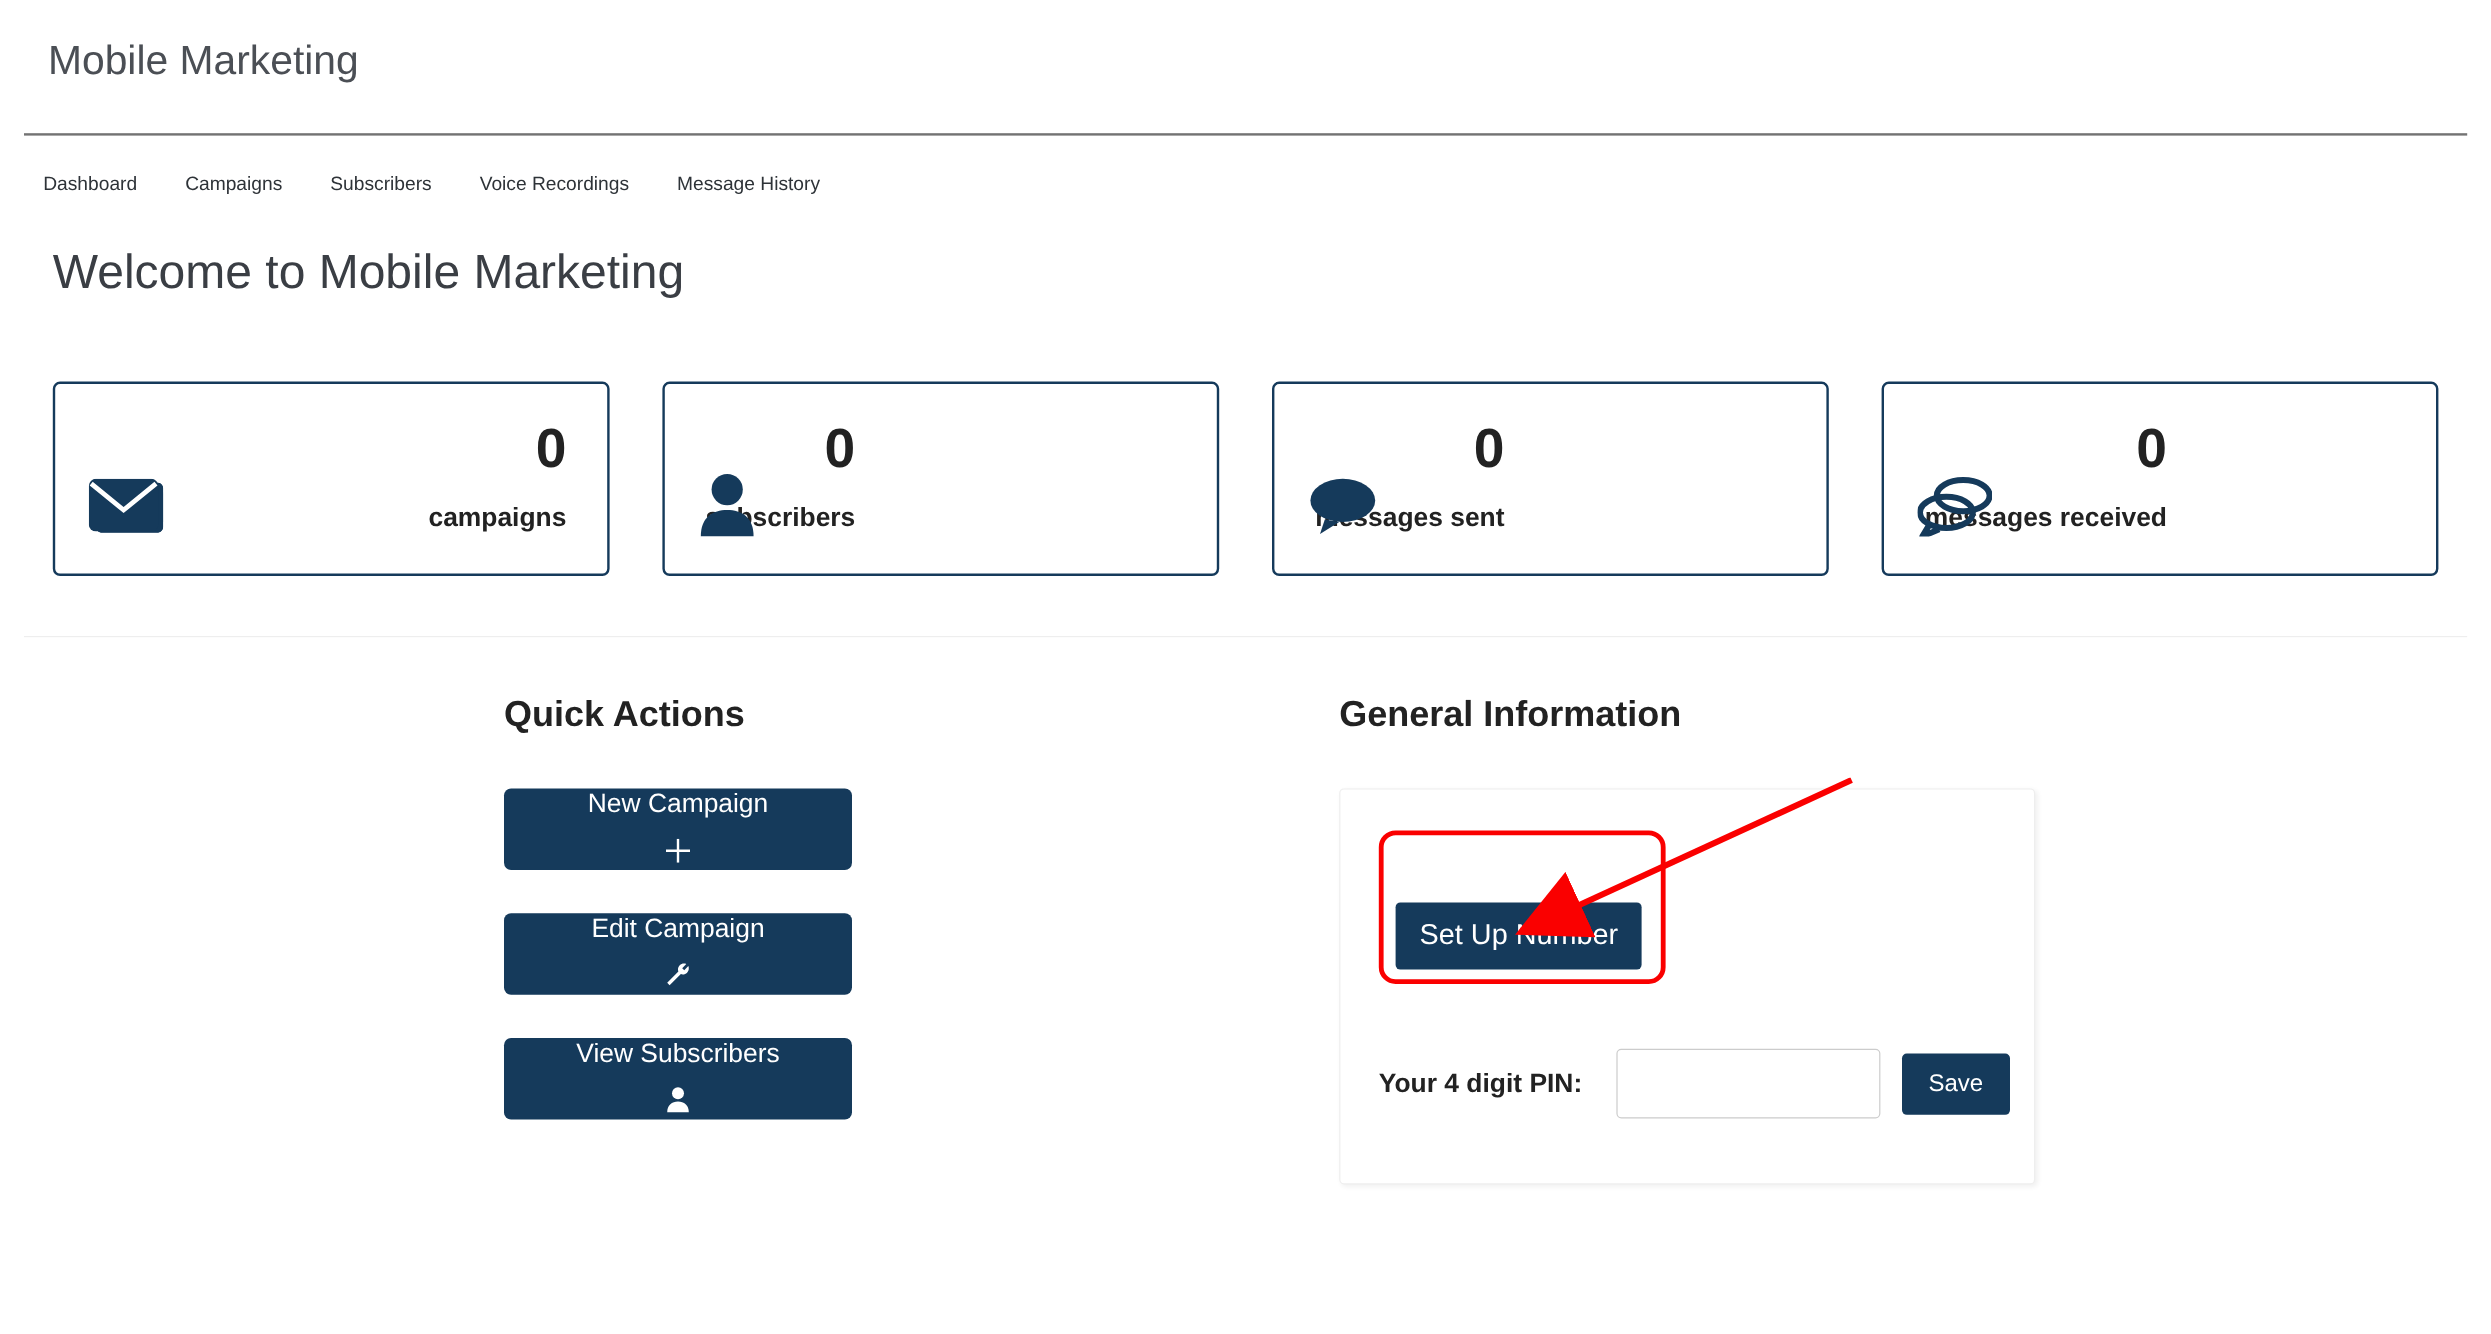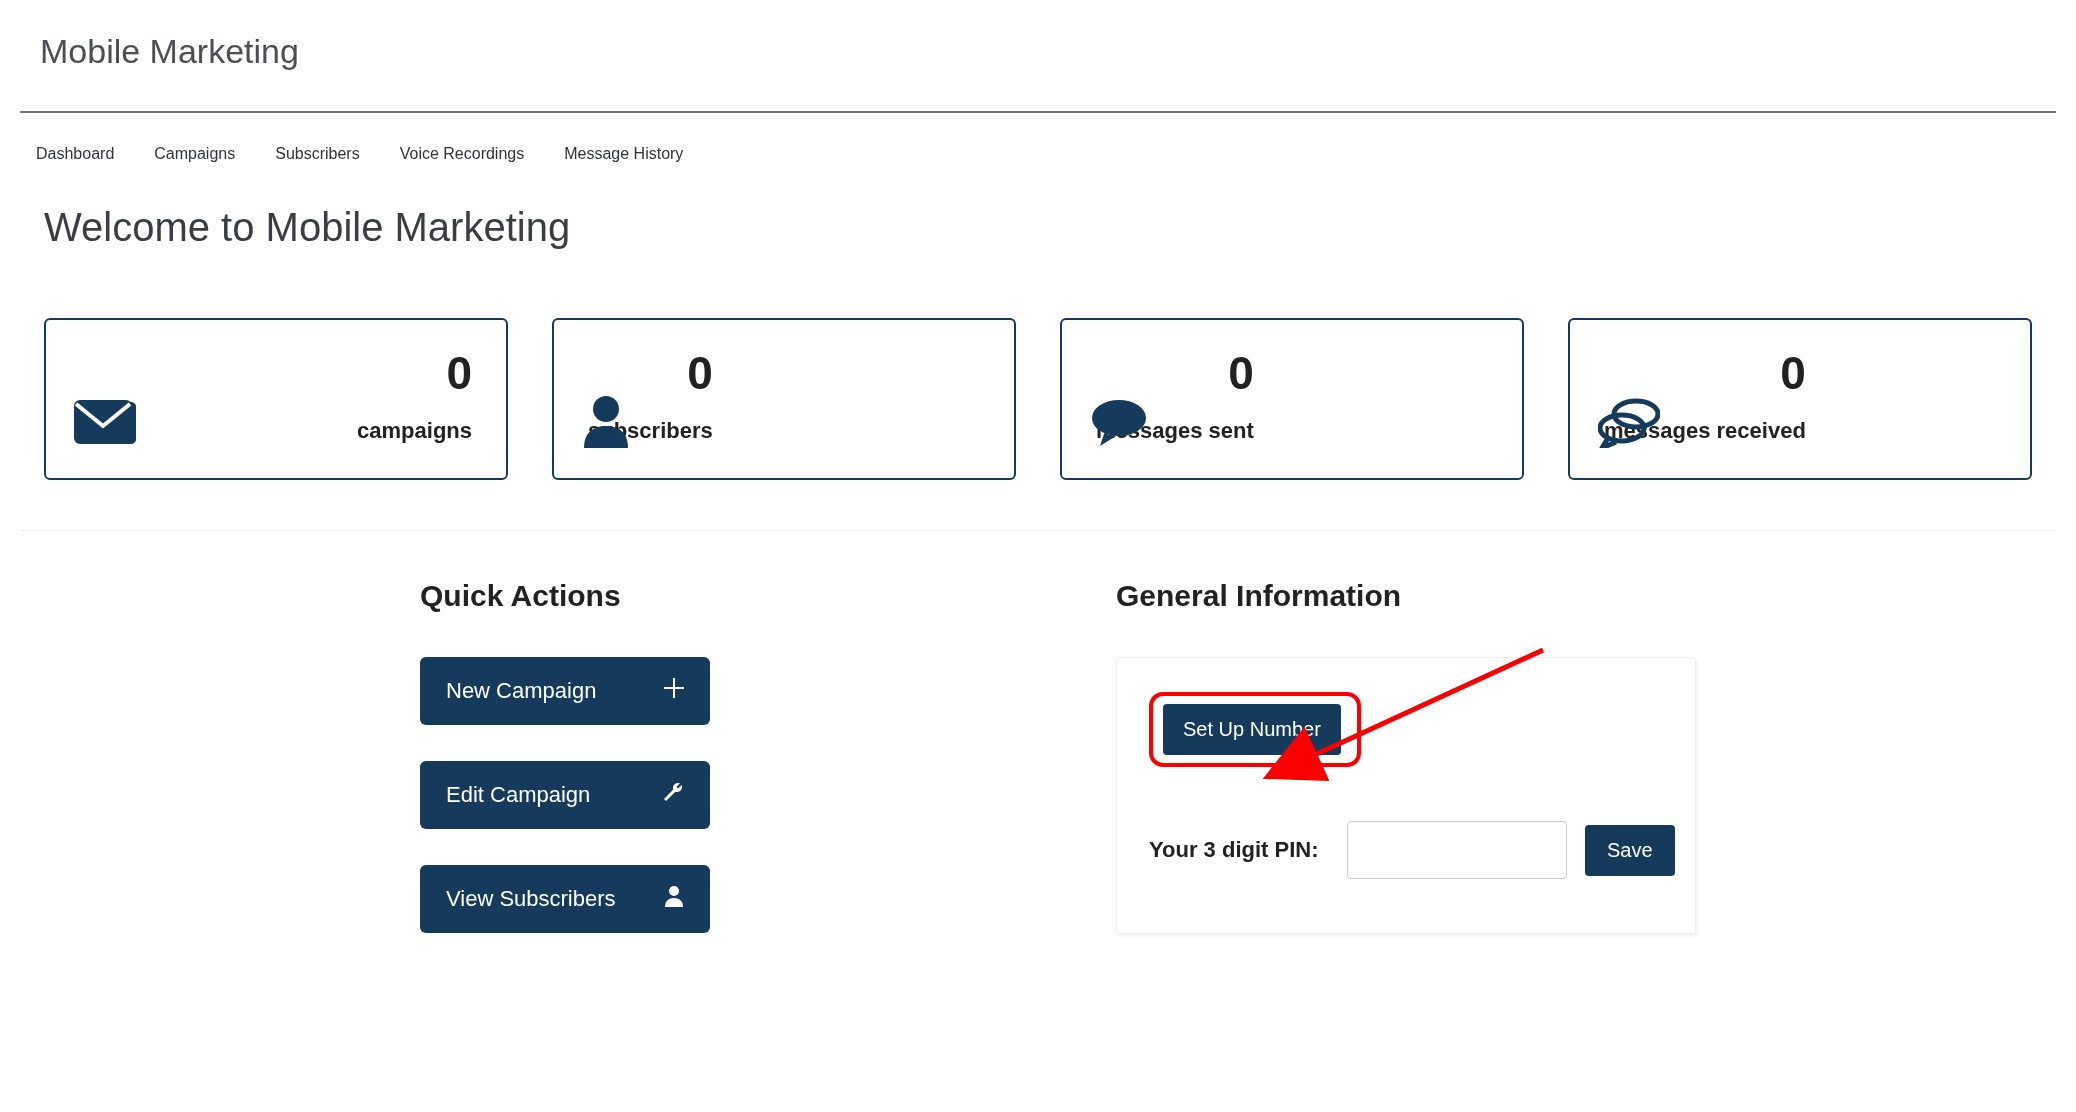--- a/index.html
+++ b/index.html
@@ -112,38 +112,40 @@
     border: none;
     border-radius: 6px;
     font-size: 22px;
     font-weight: 400;
     display: flex;
     align-items: center;
     justify-content: space-between;
     padding: 0 26px 0 26px;
     margin-bottom: 36px;
     cursor: pointer;
+    flex-direction: column;
   }
   .qa-btn:last-child { margin-bottom: 0; }
   .info-card {
     border: 1px solid #eee;
     border-radius: 4px;
     box-shadow: 2px 2px 4px rgba(0,0,0,0.06);
     padding: 34px 32px 54px;
     background: #fff;
     width: 580px;
   }
   .setup-btn {
     background: #153a5b;
     color: #fff;
     border: none;
     border-radius: 4px;
-    font-size: 20px;
+    font-size: 24px;
     padding: 14px 20px;
     cursor: pointer;
+    margin-top: 48px;
   }
   .highlight-box {
     border: 4px solid #fa0000;
     border-radius: 14px;
     padding: 8px 16px 8px 10px;
     display: inline-block;
     margin-bottom: 32px;
   }
   .info-row {
     display: flex;
@@ -314,21 +316,21 @@
     <div class="info-col">
       <h3>General Information</h3>
 
       <div class="info-card">
         <div class="highlight-box">
           <button class="setup-btn">Set Up Number</button>
         </div>
 
 
         <div class="info-row" style="margin-top:22px;">
-          <span class="lbl" style="min-width:180px;">Your 3 digit PIN:</span>
+          <span class="lbl" style="min-width:180px;">Your 4 digit PIN:</span>
           <input class="pin-input" type="text" value="" style="">
           <button class="save-btn">Save</button>
         </div>
       </div>
     </div>
   </div>
 
 </div>
 
 <svg class="arrow-svg" width="300" height="170">

